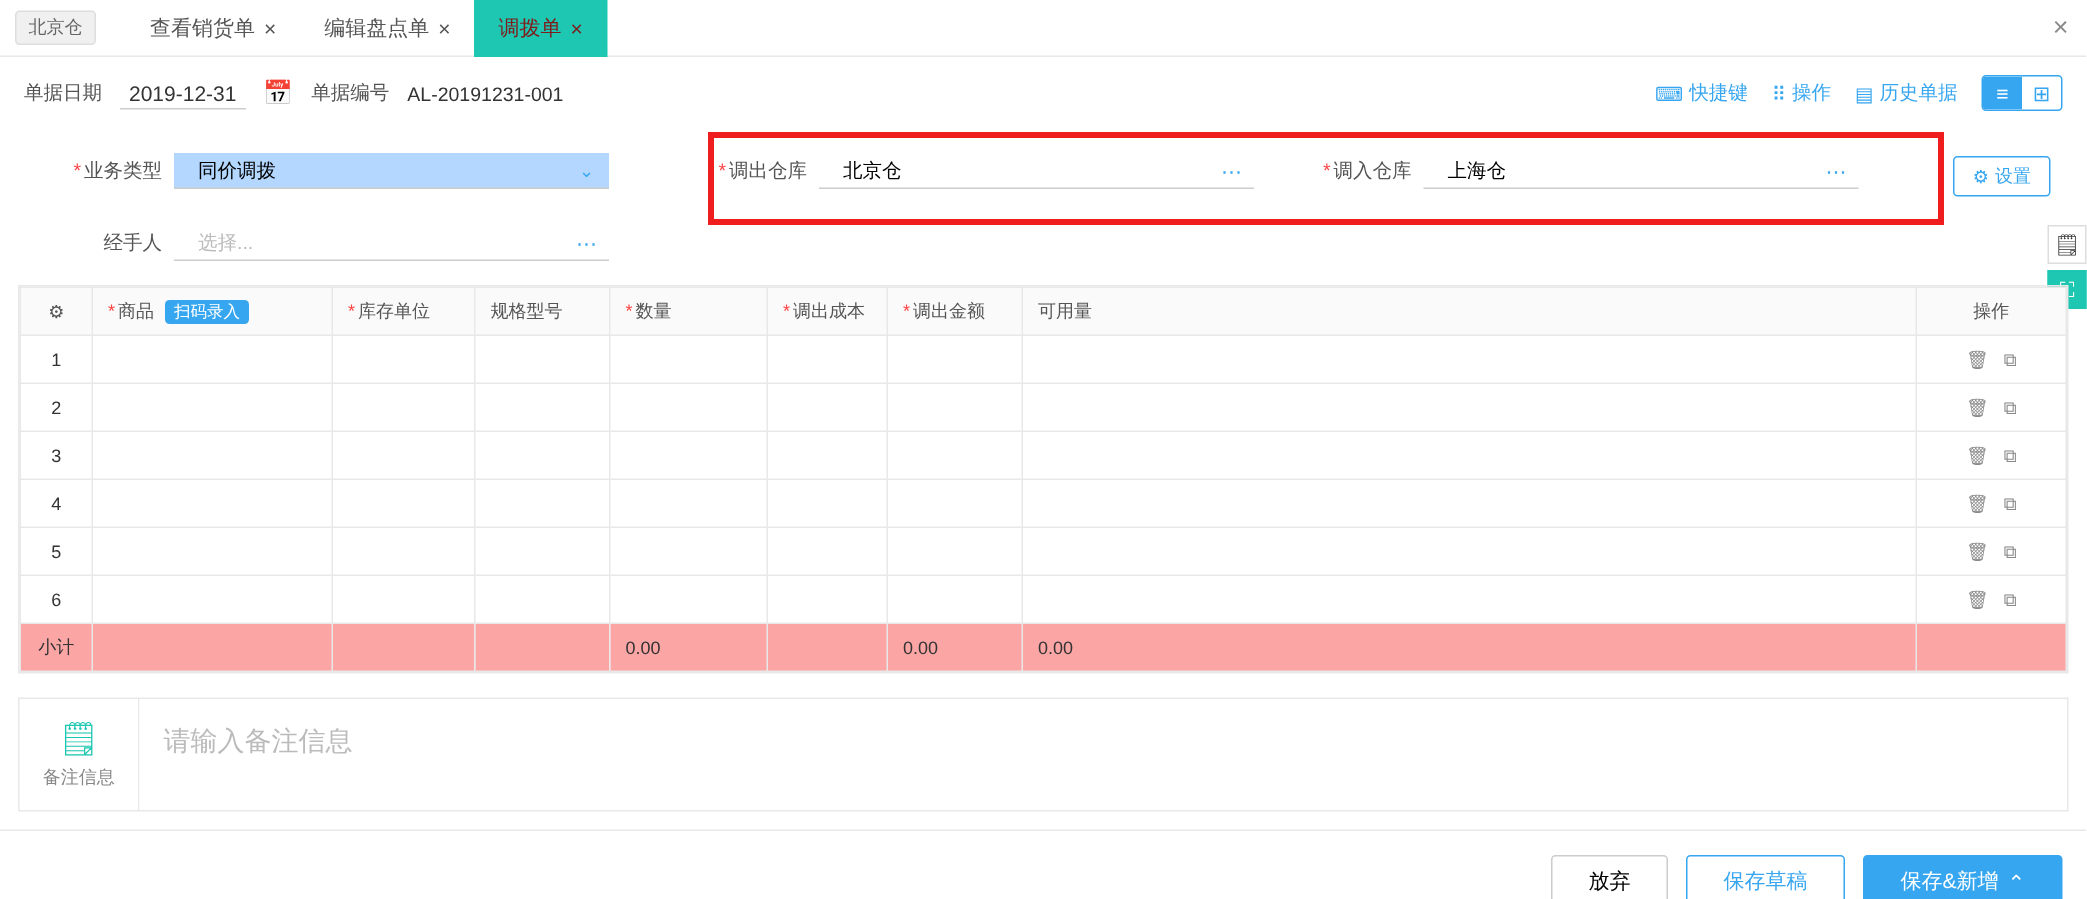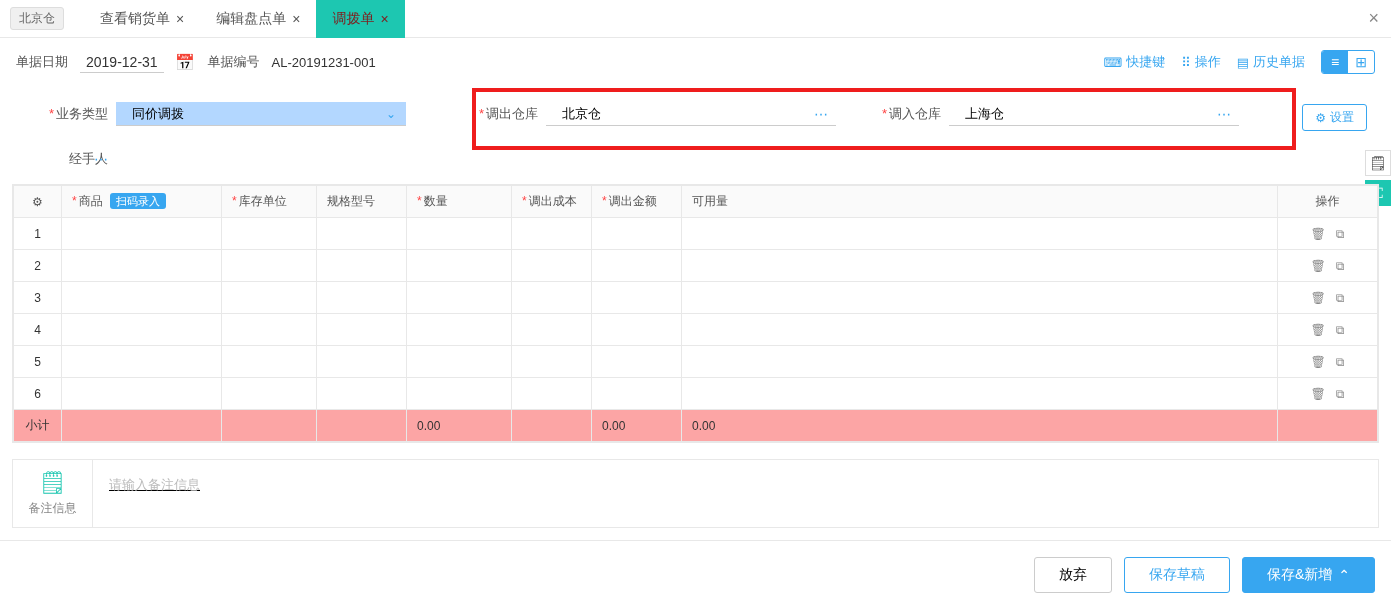--- a/index.html
+++ b/index.html
@@ -49,21 +49,21 @@
 .col-amt { width: 90px; }
 .col-avail { }
 .col-ops { width: 100px; text-align: center; }
 .scan-badge { background: #37a6f0; color: #fff; padding: 2px 6px; border-radius: 3px; font-size: 11px; margin-left: 4px; }
 .row-ops { display: flex; gap: 10px; justify-content: center; color: #888; }
 .row-ops span { cursor: pointer; }
 .subtotal-row td { background: #fca5a5; }
 .remark-box { display: flex; margin: 16px 12px 0; border: 1px solid #e8e8e8; }
 .remark-left { width: 80px; display: flex; flex-direction: column; align-items: center; justify-content: center; border-right: 1px solid #e8e8e8; color: #888; font-size: 12px; padding: 10px; }
 .remark-icon { color: #1dc7b1; font-size: 22px; margin-bottom: 4px; }
-.remark-input { flex: 1; border: none; padding: 16px; font-size: 13px; outline: none; resize: none; text-decoration: underline; }
+.remark-input { flex: 1; border: none; padding: 16px; font-size: 18px; outline: none; resize: none; }
 .footer { display: flex; justify-content: flex-end; padding: 16px; gap: 12px; border-top: 1px solid #e8e8e8; margin-top: 12px; }
 .btn { padding: 8px 24px; border-radius: 3px; font-size: 14px; cursor: pointer; border: 1px solid #ccc; background: #fff; }
 .btn-outline { border-color: #37a6f0; color: #37a6f0; }
 .btn-primary { background: #37a6f0; border-color: #37a6f0; color: #fff; display: flex; align-items: center; gap: 6px; }
 ::placeholder { color: #bbb; }
 </style>
 </head>
 <body>
 
 <div class="top-bar">
@@ -125,20 +125,21 @@
     </div>
     <div class="field">
       <span class="field-label"><span class="req">*</span><span>调入仓库</span></span>
       <input class="field-input w290" value="上海仓" style="">
       <span class="more-icon">⋯</span>
     </div>
   </div>
   <div class="form-row">
     <div class="field">
       <span class="field-label">经手人</span>
+      <input class="field-input w290" placeholder="选择..." style="">
       <span class="more-icon">⋯</span>
     </div>
   </div>
   <div class="red-box"></div>
   <button class="settings-btn">
       <span>⚙</span>
       <span>设置</span>
     </button>
 </div>
 

